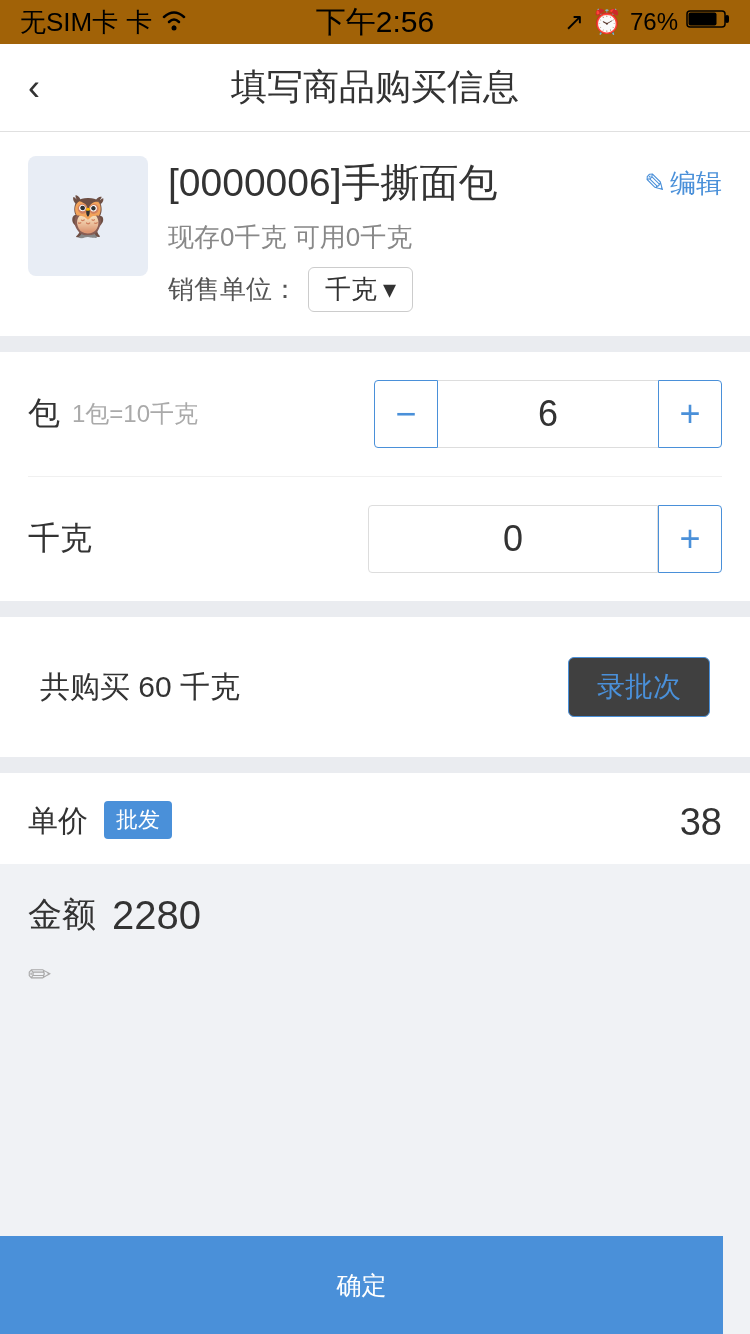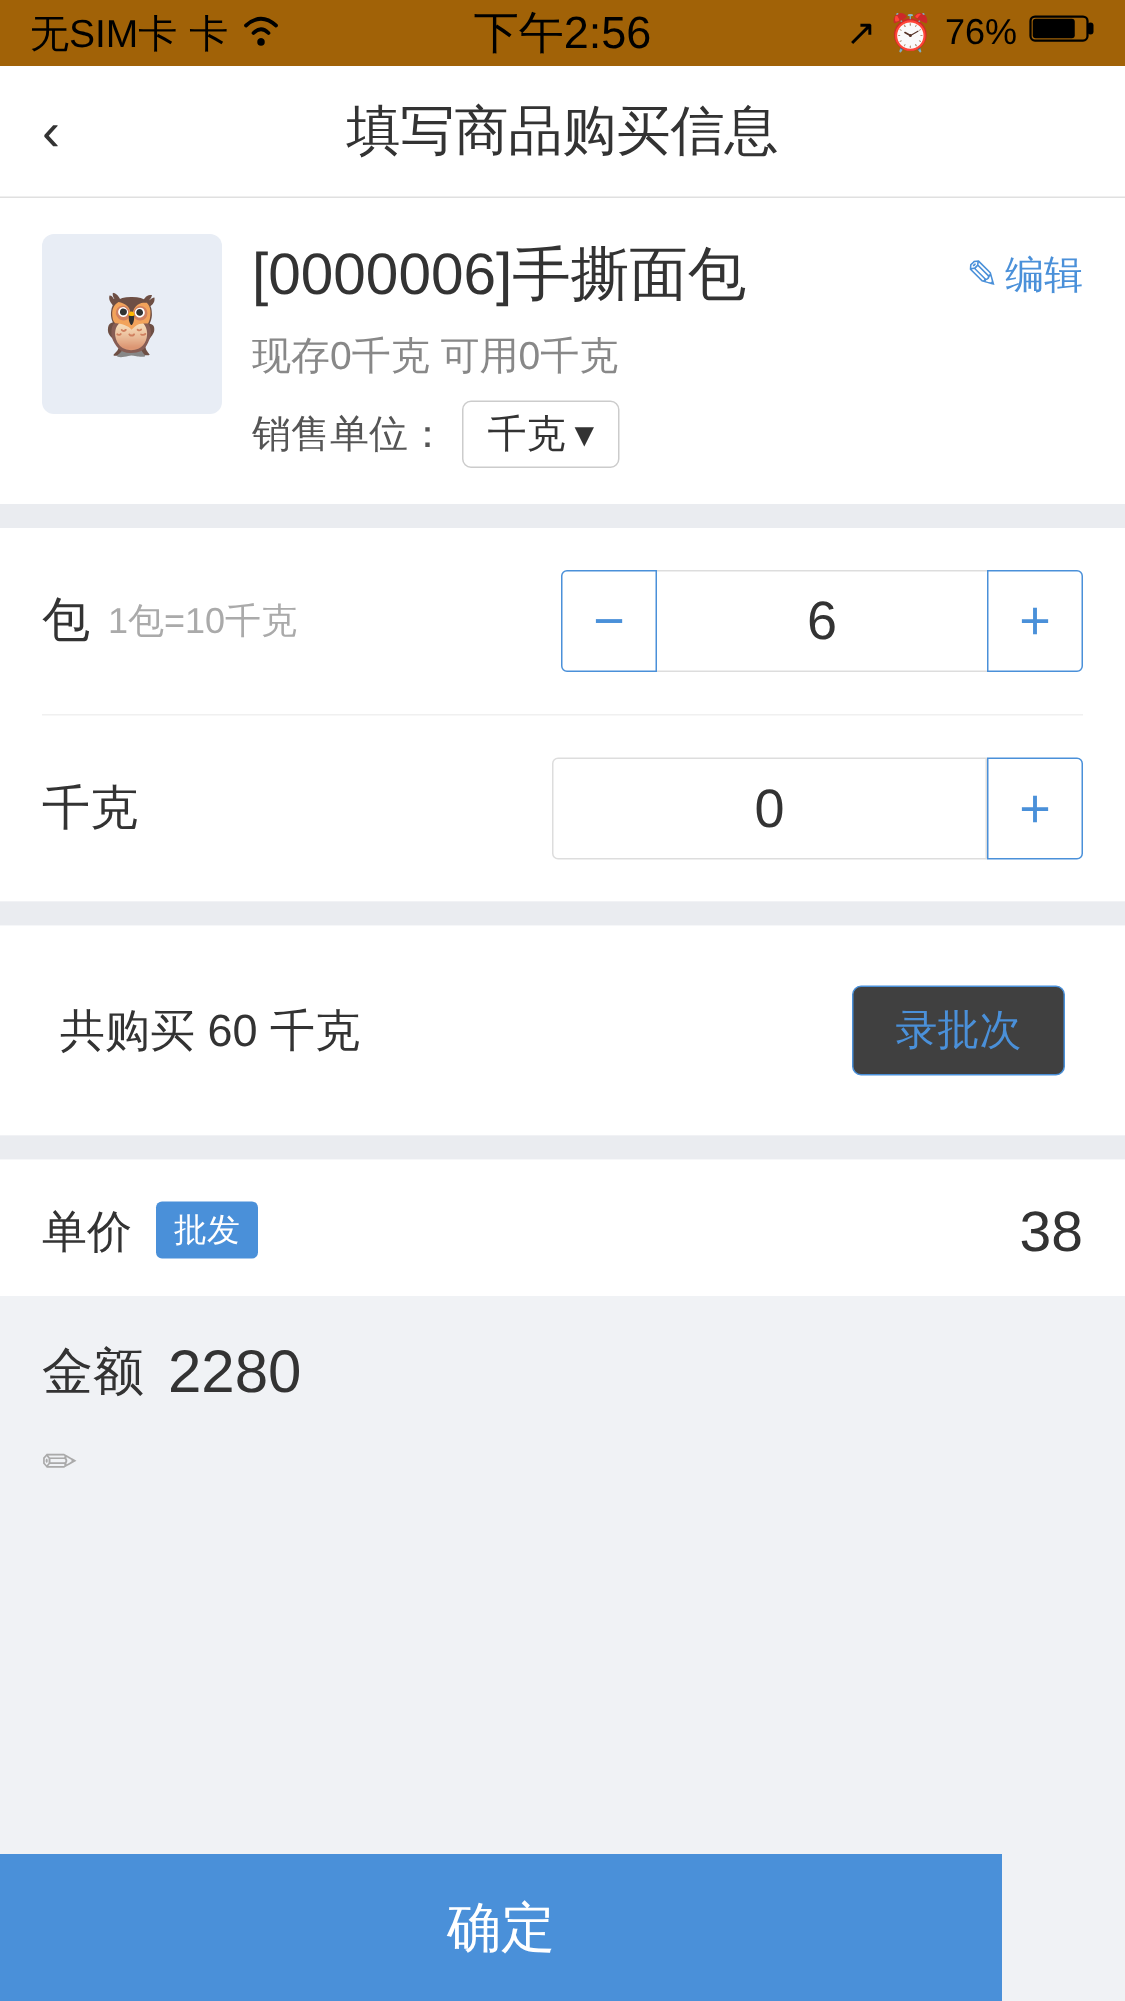--- a/index.html
+++ b/index.html
@@ -318,25 +318,25 @@
     .content-bg {
       background: #f0f2f5;
       min-height: 340px;
     }
 
     
     .confirm-btn {
       position: fixed;
       bottom: 0;
       left: 0;
-      width: 668px;
+      width: 723px;
       height: 98px;
       background: #4a90d9;
       color: #fff;
-      font-size: 36px;
+      font-size: 25px;
       display: flex;
       align-items: center;
       justify-content: center;
       cursor: pointer;
       border: none;
       margin-top: 48px;
     }
   </style>
 </head>
 <body>

